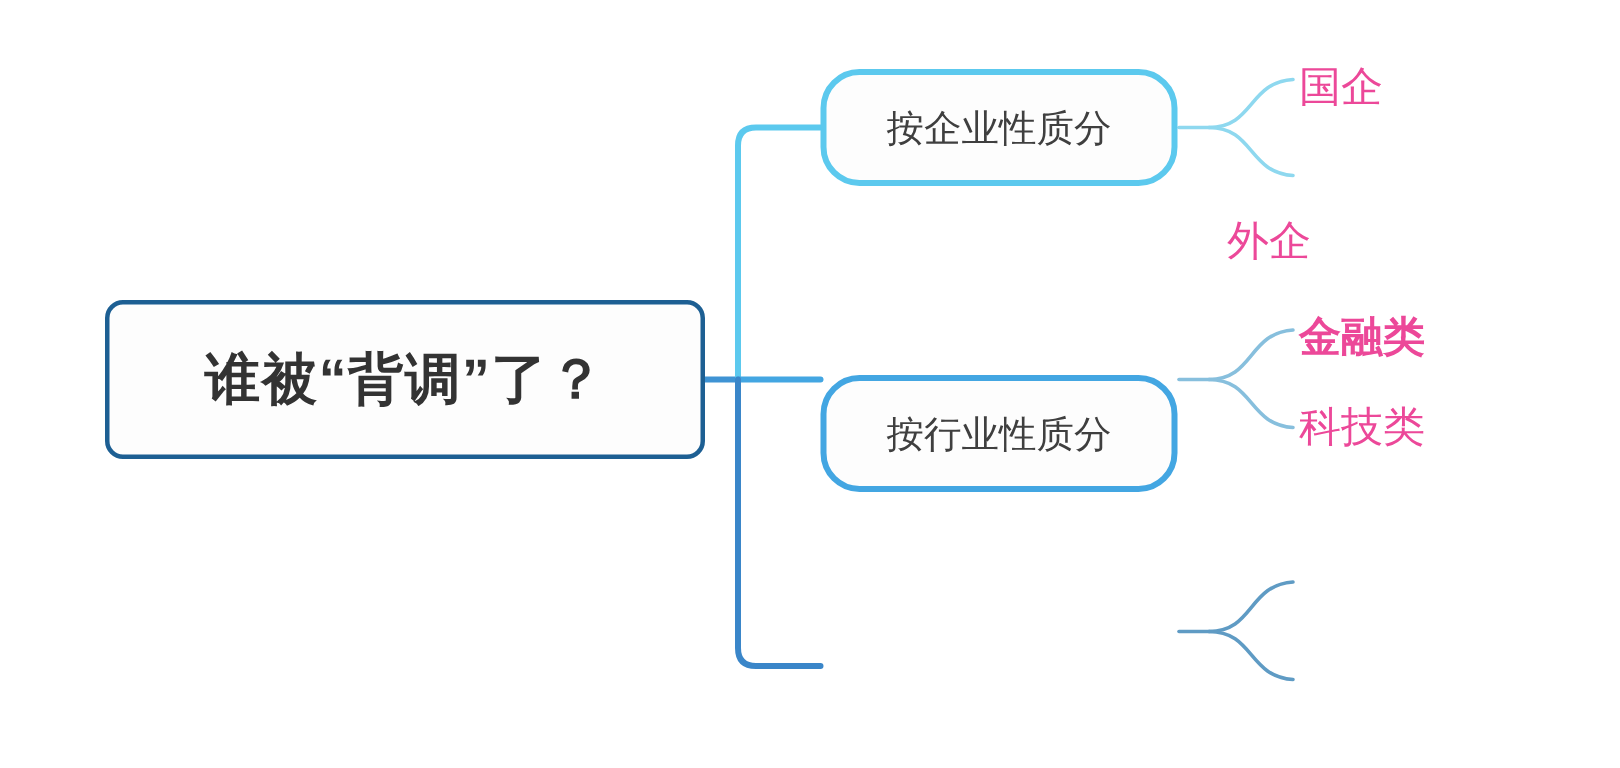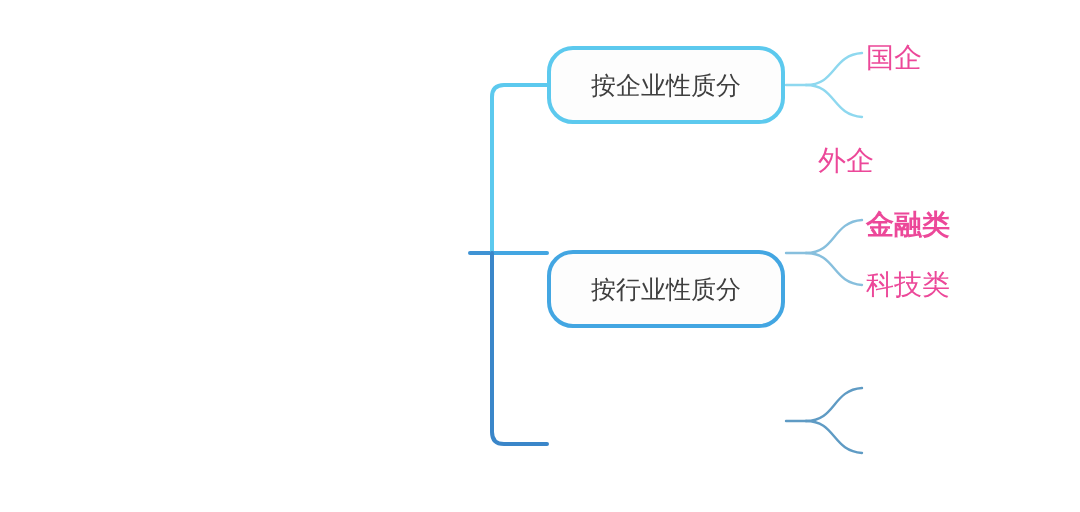--- a/index.html
+++ b/index.html
@@ -97,20 +97,23 @@
 
     <path d="M786,253 L806,253" fill="none" stroke="#87bfdd" stroke-width="2.4" stroke-linecap="round"></path>
     <path d="M806,253 C836,253 832,222 862,220" fill="none" stroke="#87bfdd" stroke-width="2.4" stroke-linecap="round"></path>
     <path d="M806,253 C836,253 832,283 862,285" fill="none" stroke="#87bfdd" stroke-width="2.4" stroke-linecap="round"></path>
 
     <path d="M786,421 L806,421" fill="none" stroke="#5f9bc4" stroke-width="2.4" stroke-linecap="round"></path>
     <path d="M806,421 C836,421 832,390 862,388" fill="none" stroke="#5f9bc4" stroke-width="2.4" stroke-linecap="round"></path>
     <path d="M806,421 C836,421 832,451 862,453" fill="none" stroke="#5f9bc4" stroke-width="2.4" stroke-linecap="round"></path>
   </svg>
 
+  <div class="node root-node">
+    <span>谁被“背调”了？</span>
+  </div>
 
   <div class="node branch-node branch-1">
     <span>按企业性质分</span>
   </div>
 
   <div class="node branch-node branch-2">
     <span>按行业性质分</span>
   </div>
 
 

